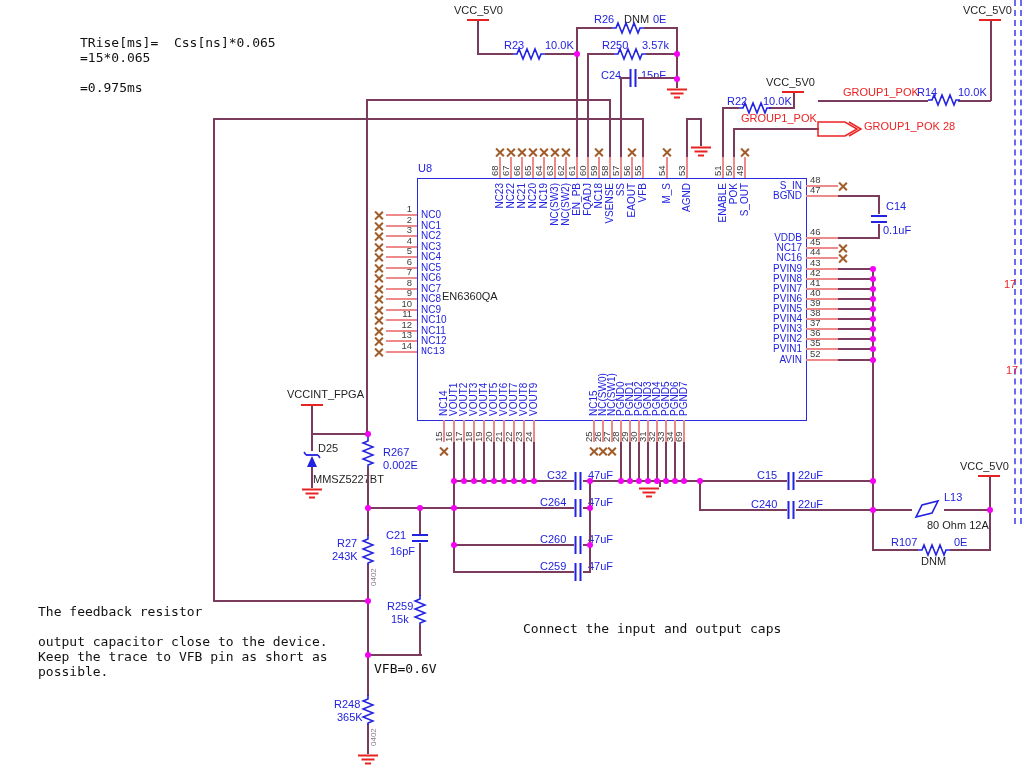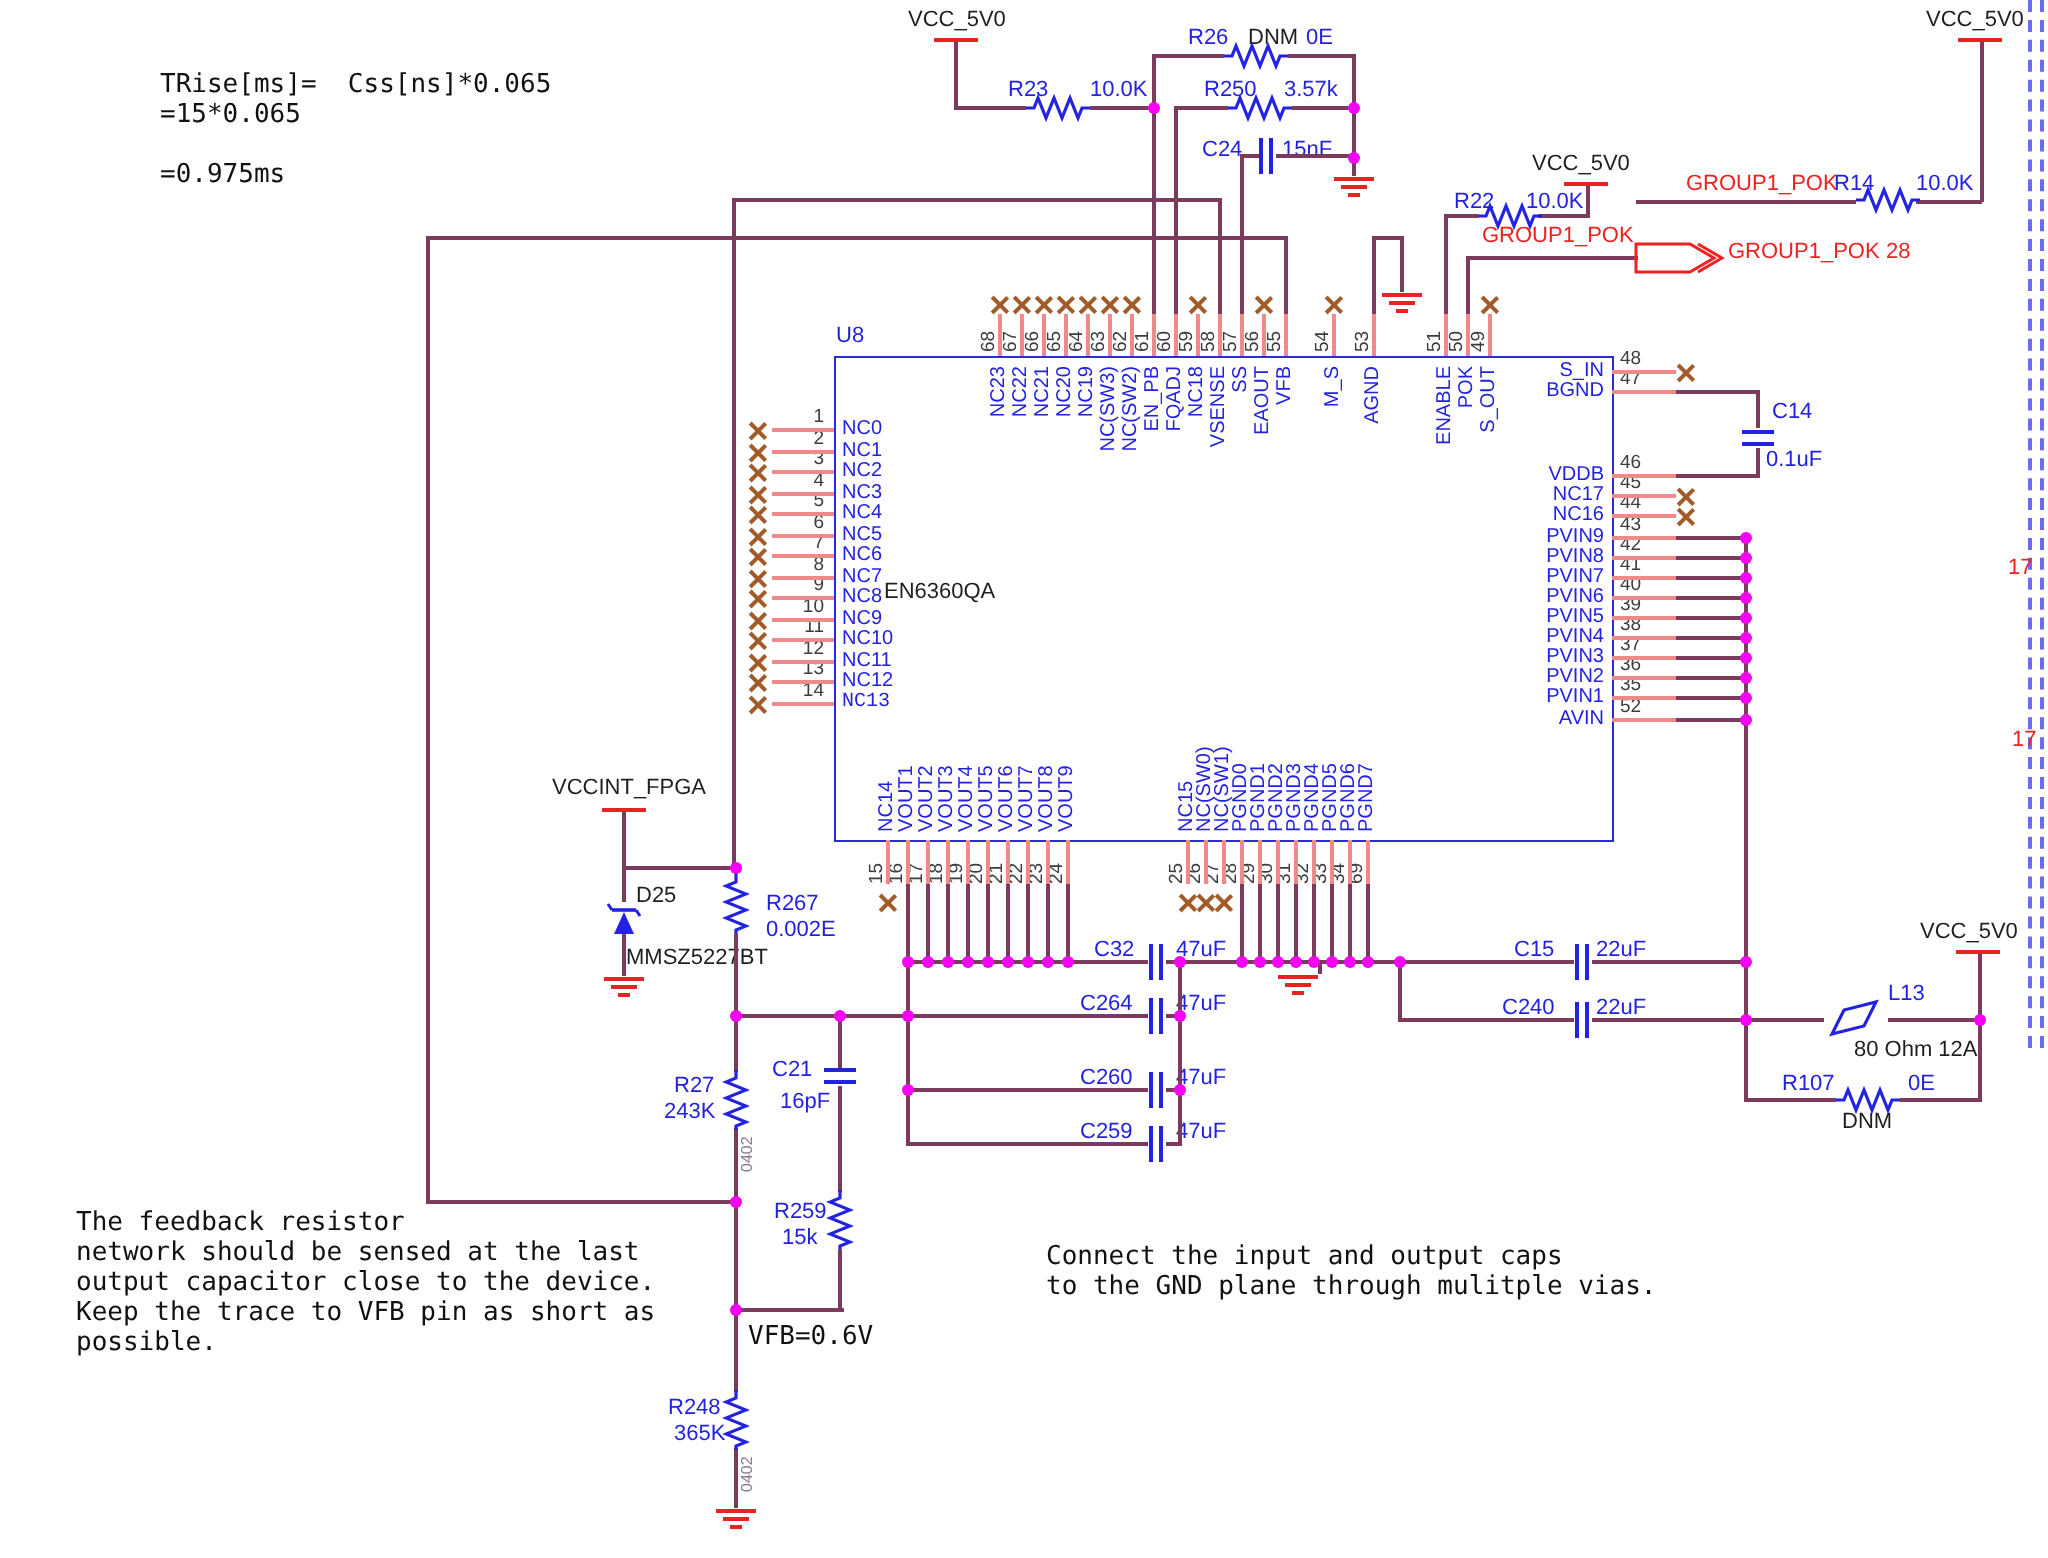--- a/index.html
+++ b/index.html
@@ -26,33 +26,31 @@
 
 <div id="canvas">
 
   <div class="border-r"></div>
 
   <span class="mono" style="left:80px;top:35px">TRise[ms]=  Css[ns]*0.065</span>
   <span class="mono" style="left:80px;top:50px">=15*0.065</span>
   <span class="mono" style="left:80px;top:80px">=0.975ms</span>
 
   <span class="mono" style="left:38px;top:604px">The feedback resistor</span>
-  <span class="mono" style="left:38px;top:619px">network should be sensed at the last</span>
   <span class="mono" style="left:38px;top:634px">output capacitor close to the device.</span>
   <span class="mono" style="left:38px;top:649px">Keep the trace to VFB pin as short as</span>
   <span class="mono" style="left:38px;top:664px">possible.</span>
   <span class="mono" style="left:523px;top:621px">Connect the input and output caps</span>
-  <span class="mono" style="left:523px;top:636px">to the GND plane through mulitple vias.</span>
   <span class="mono" style="left:374px;top:661px">VFB=0.6V</span>
 
   <span class="lbl k" style="left:454px;top:5px">VCC_5V0</span>
   <span class="lbl k" style="left:766px;top:77px">VCC_5V0</span>
   <span class="lbl k" style="left:963px;top:5px">VCC_5V0</span>
   <span class="lbl k" style="left:960px;top:461px">VCC_5V0</span>
-  <span class="lbl k" style="left:276px;top:389px">VCCINT_FPGA</span>
+  <span class="lbl k" style="left:287px;top:389px">VCCINT_FPGA</span>
 
   <span class="lbl r" style="left:741px;top:113px">GROUP1_POK</span>
   <span class="lbl r" style="left:843px;top:87px">GROUP1_POK</span>
   <span class="lbl r" style="left:864px;top:121px">GROUP1_POK</span>
   <span class="lbl r" style="left:943px;top:121px">28</span>
   <span class="lbl r" style="left:1004px;top:279px">17</span>
   <span class="lbl r" style="left:1006px;top:365px">17</span>
 
   <div class="icbox"></div>
   <span class="lbl b" style="left:418px;top:163px">U8</span>

